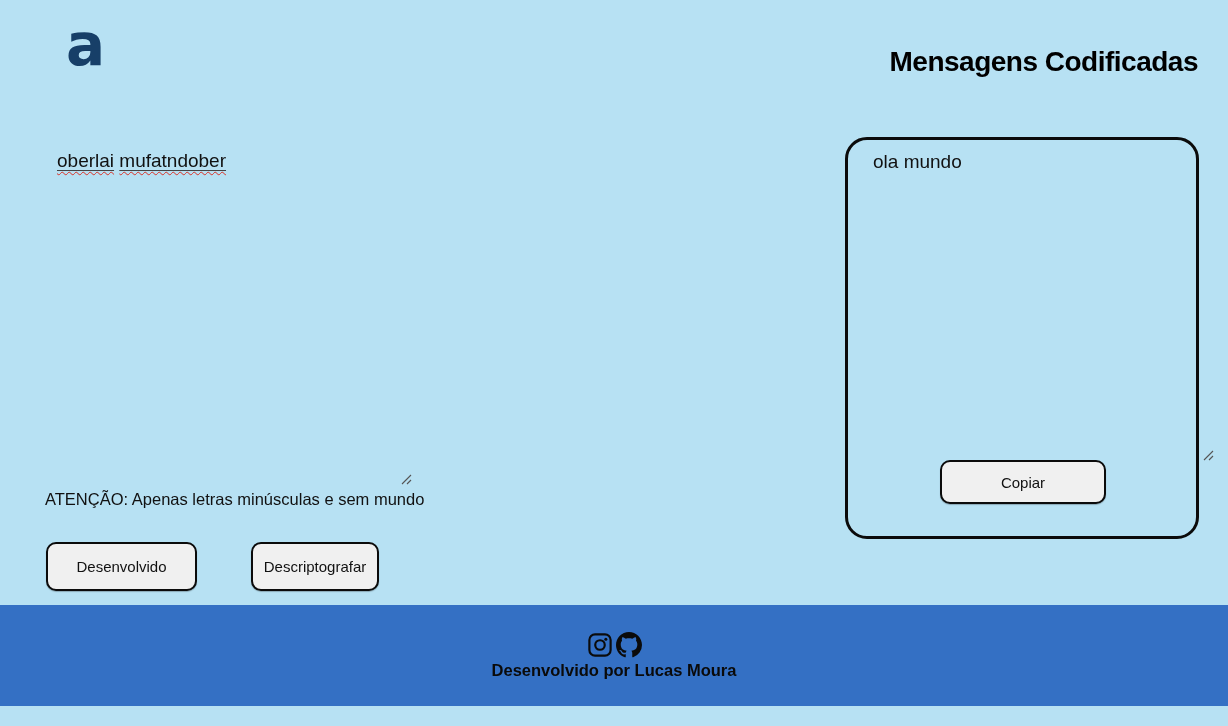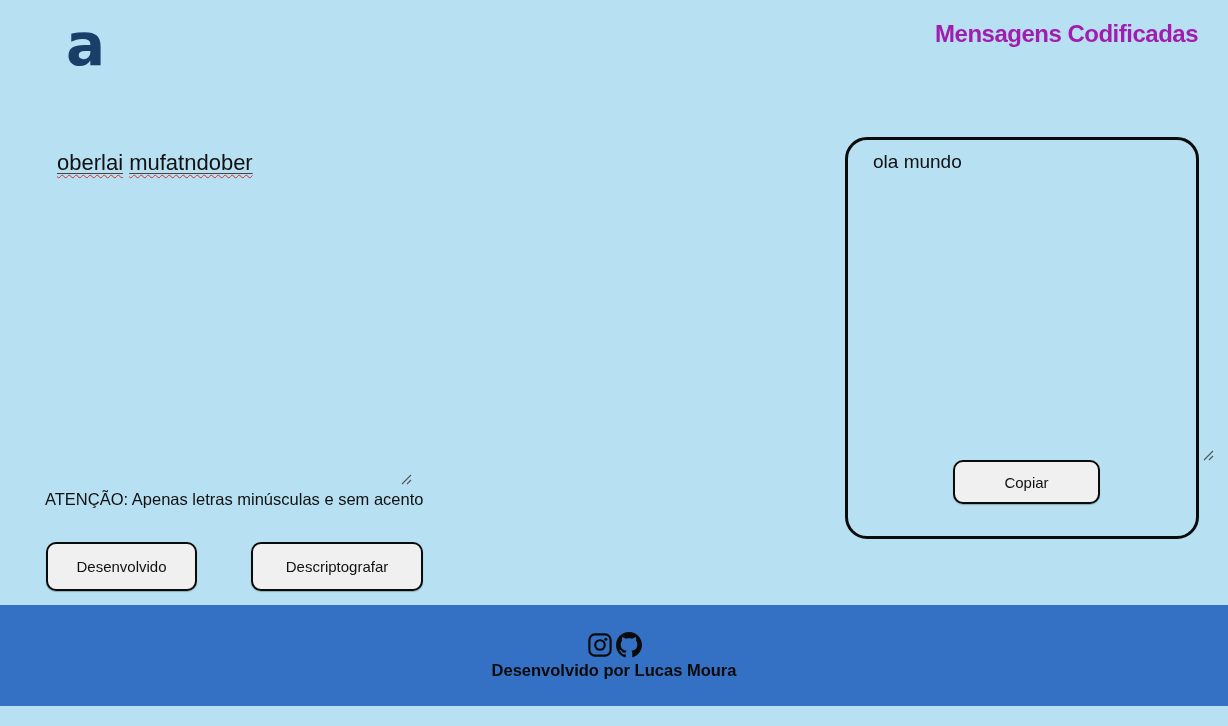--- a/index.html
+++ b/index.html
@@ -29,33 +29,33 @@
     left:66px; top:14px;
     font-family:"DejaVu Sans", sans-serif;
     font-size:58px;
     font-weight:bold;
     color:var(--logo);
     line-height:1.1;
     user-select:none;
   }
   .page-title{
     position:absolute;
-    top:20px; right:30px;
-    font-size:24px;
+    top:46px; right:30px;
+    font-size:28px;
     font-weight:bold;
     letter-spacing:-0.5px;
-    color:#a21caf;
+    color:#000000;
   }
   
   .input-area{
     position:absolute;
     left:45px; top:138px;
     width:368px; height:345px;
     padding:11px 12px;
-    font-size:22px;
+    font-size:19px;
     line-height:1.25;
     background:transparent;
     color:#111;
     white-space:pre-wrap;
     outline:none;
   }
   .misspelled{
     text-decoration:underline wavy var(--squiggle);
     text-decoration-thickness:1px;
     text-underline-offset:4px;
@@ -85,42 +85,42 @@
     border:2px solid #0b0b0b;
     border-radius:10px;
     font-family:"Liberation Sans", sans-serif;
     font-size:15px;
     color:#111;
     cursor:pointer;
     display:flex;align-items:center;justify-content:center;
     box-shadow:0 1px 1px rgba(0,0,0,0.25);
   }
   .btn-encrypt{left:46px; top:542px; width:151px;}
-  .btn-decrypt{left:251px; top:542px; width:172px;}
+  .btn-decrypt{left:251px; top:542px; width:128px;}
   
   .output-panel{
     position:absolute;
     left:845px; top:137px;
     width:354px; height:402px;
     border:3px solid #0b0b0b;
     border-radius:22px;
     background:transparent;
   }
   .output-text{
     position:absolute;
     left:25px; top:10px;
     right:13px;
     font-size:19px;
     line-height:1.25;
     color:#111;
     white-space:pre-wrap;
   }
   .btn-copy{
-    left:105px; top:320px;
-    width:147px; height:44px;
+    left:92px; top:320px;
+    width:166px; height:44px;
     position:absolute;
   }
   
   .footer{
     position:absolute;
     left:0; top:605px;
     width:100%; height:101px;
     background:var(--footer);
     display:flex;
     flex-direction:column;
@@ -150,21 +150,21 @@
   <h1 class="page-title" style="margin:0">Mensagens Codificadas</h1>
 
   <div class="input-area" role="textbox"><span class="misspelled"><span class="msp-inner">oberlai</span></span> <span class="misspelled"><span class="msp-inner">mufatndober</span></span></div>
 
   <div class="grip grip-left">
     <svg width="11" height="11" viewBox="0 0 11 11">
         <path d="M10 1 L1 10 M10 6 L6 10" stroke="#555" stroke-width="1.1" fill="none"></path>
       </svg>
   </div>
 
-  <div class="warning">ATENÇÃO: Apenas letras minúsculas e sem acento</div>
+  <div class="warning">ATENÇÃO: Apenas letras minúsculas e sem mundo</div>
 
   <button class="btn btn-encrypt">Desenvolvido</button>
   <button class="btn btn-decrypt">Descriptografar</button>
 
   <div class="output-panel">
     <div class="output-text" role="textbox">ola mundo</div>
     <button class="btn btn-copy">Copiar</button>
   </div>
 
   <div class="grip grip-right">

